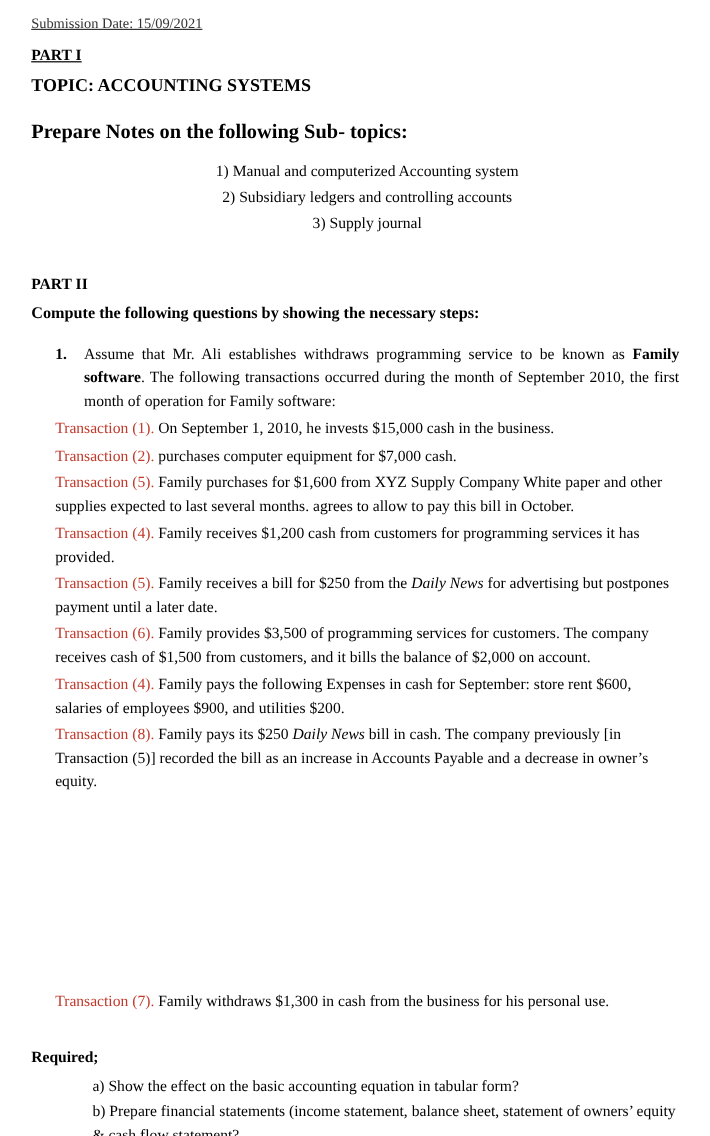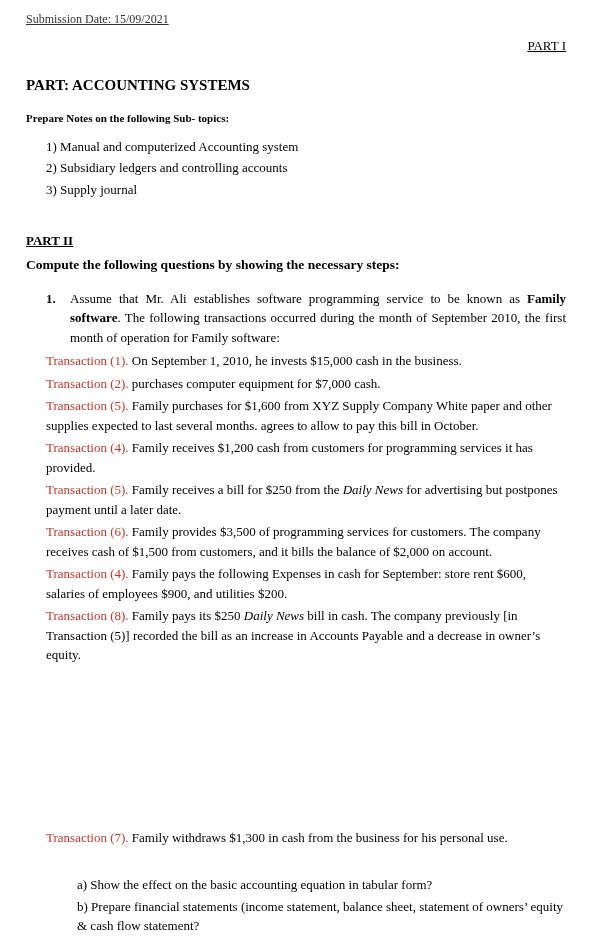--- a/index.html
+++ b/index.html
@@ -11,48 +11,47 @@
       font-family: 'Times New Roman', Times, serif;
       font-size: 13px;
       color: #000;
       background: #fff;
       width: 592px;
       min-height: 947px;
       padding: 10px 26px 20px 26px;
       line-height: 1.5;
     }
     .part-heading {
-      font-weight: normal;
+      font-weight: bold;
       text-decoration: underline;
-      margin-bottom: 18px;
+      margin-bottom: 5px;
       margin-top: 8px;
-      text-align: right;
     }
     .topic-heading {
       font-weight: bold;
       font-size: 15px;
       margin-bottom: 14px;
     }
     .section-heading {
       font-weight: bold;
-      font-size: 11px;
+      font-size: 17px;
       margin-bottom: 10px;
       margin-top: 10px;
     }
     .sub-topics {
       list-style: none;
       margin-left: 20px;
       margin-bottom: 18px;
     }
     .sub-topics li {
       margin-bottom: 2px;
+      text-align: center;
     }
     .part2-heading {
       font-weight: bold;
-      text-decoration: underline;
       margin-top: 32px;
       margin-bottom: 4px;
     }
     .compute-heading {
       font-weight: bold;
       font-size: 13.5px;
       margin-bottom: 14px;
     }
     .question-block {
       margin-left: 20px;
@@ -107,21 +106,21 @@
       margin-bottom: 6px;
       text-decoration: underline;
     }
   </style>
 </head>
 <body>
 
 <div class="top-bar">Submission Date: 15/09/2021</div>
 
 <div class="part-heading">PART I</div>
-<div class="topic-heading">PART: ACCOUNTING SYSTEMS</div>
+<div class="topic-heading">TOPIC: ACCOUNTING SYSTEMS</div>
 
 <div class="section-heading">Prepare Notes on the following Sub- topics:</div>
 <ul class="sub-topics">
   <li>
     <span>1)</span>&nbsp;<span>Manual  and  computerized  Accounting  system</span>
   </li>
   <li>
     <span>2)</span>&nbsp;<span>Subsidiary ledgers and controlling accounts</span>
   </li>
   <li>
@@ -129,21 +128,21 @@
   </li>
 </ul>
 
 <div class="part2-heading">PART II</div>
 <div class="compute-heading">Compute the following questions by showing the necessary steps:</div>
 
 <div class="question-block">
   <div class="question-intro">
     <span class="question-num">1.</span>
     <span class="question-text">
-      <span>Assume that Mr. Ali establishes software programming service to be known as </span><span class="tx-bold">Family software</span><span>. The following transactions occurred during the month of September 2010, the first month of operation for Family software:</span>
+      <span>Assume that Mr. Ali establishes withdraws programming service to be known as </span><span class="tx-bold">Family software</span><span>. The following transactions occurred during the month of September 2010, the first month of operation for Family software:</span>
     </span>
   </div>
 
   <div class="transaction">
     <span class="tx-label">Transaction (1).</span><span> On September 1, 2010, he invests $15,000 cash in the business.</span>
   </div>
   <div class="transaction">
     <span class="tx-label">Transaction (2).</span><span> purchases computer equipment for $7,000 cash.</span>
   </div>
   <div class="transaction">
@@ -168,20 +167,21 @@
 
 <div class="spacer"></div>
 
 <div class="question-block">
   <div class="transaction">
     <span class="tx-label">Transaction (7).</span><span> Family withdraws $1,300 in cash from the business for his personal use.</span>
   </div>
 </div>
 
 <div class="required-section">
+  <div class="required-heading">Required;</div>
   <ul class="req-list">
     <li>
       <span>a)</span>&nbsp;<span>Show the effect on the basic accounting equation in tabular form?</span>
     </li>
     <li>
       <span>b)</span>&nbsp;<span>Prepare financial statements (income statement, balance sheet, statement of owners’ equity &amp; cash flow statement?</span>
     </li>
   </ul>
 </div>
 

